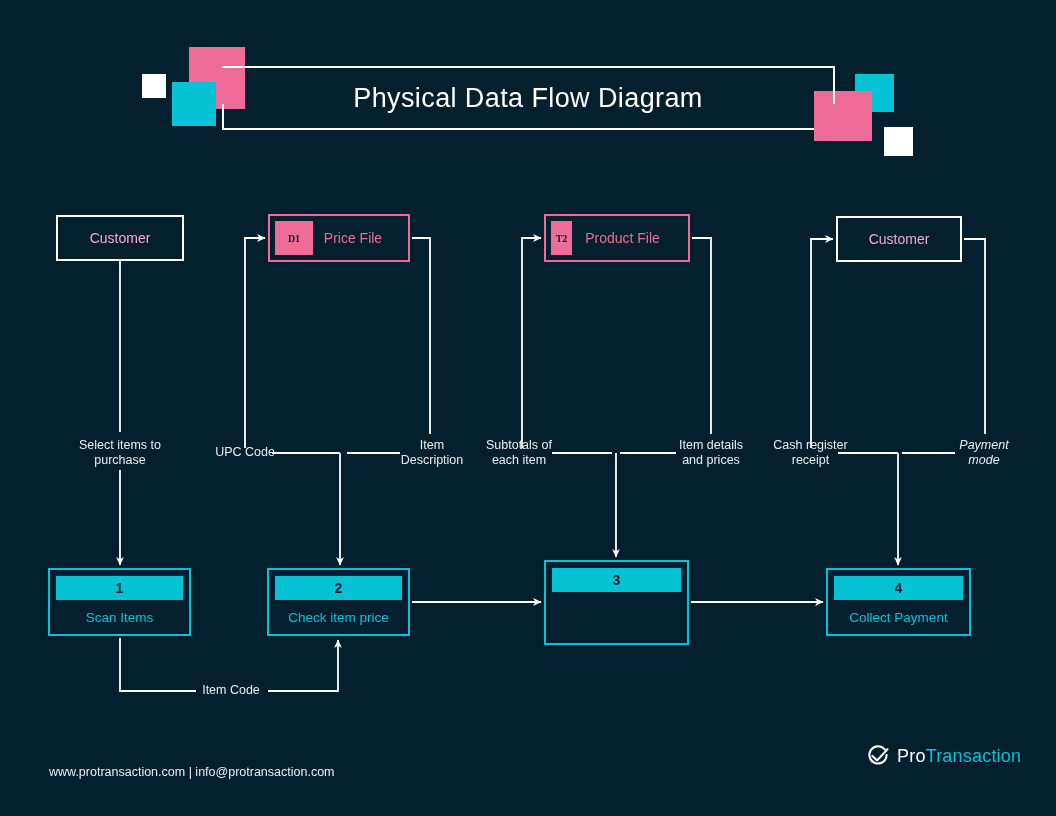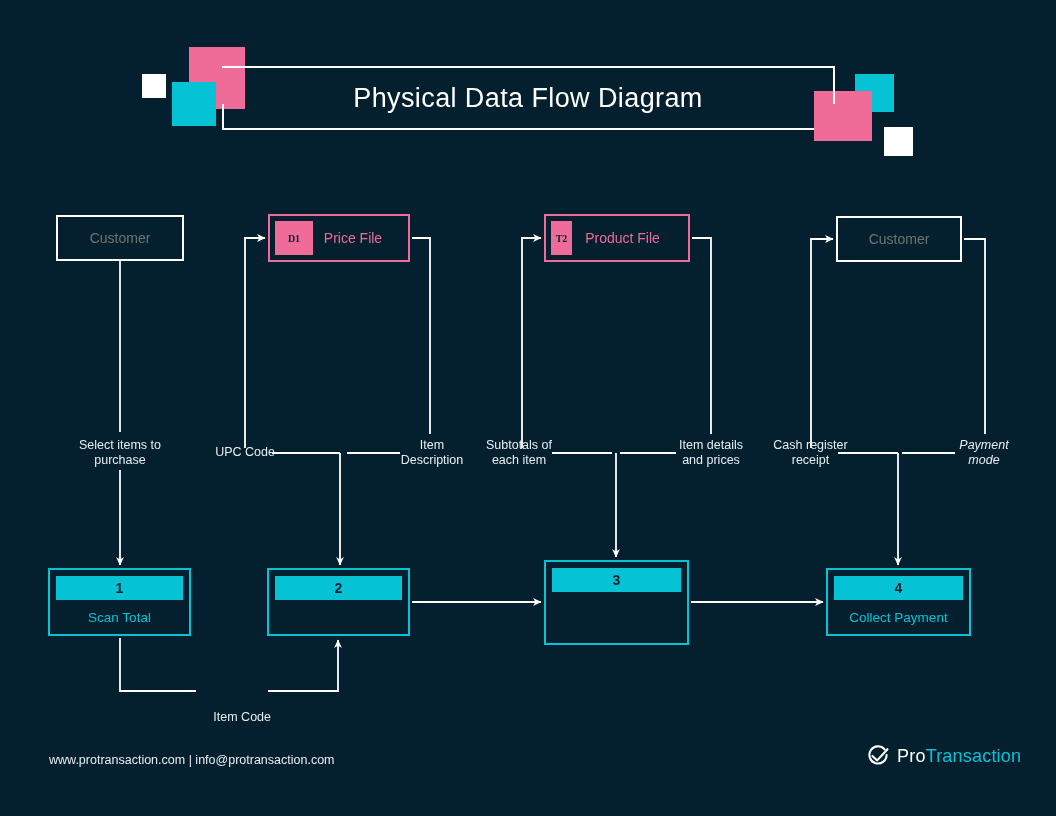--- a/index.html
+++ b/index.html
@@ -38,21 +38,21 @@
     font-size: 27px;
     font-weight: 400;
     letter-spacing: 0.4px;
     font-family: "Liberation Sans", sans-serif;
   }
 
   
   .entity-box {
     position: absolute;
     border: 2px solid #ffffff;
-    color: #737373;
+    color: #f9a8d4;
     font-size: 14px;
     display: flex;
     align-items: center;
     justify-content: center;
     background: transparent;
     box-sizing: border-box;
   }
 
   
   .store-box {
@@ -127,20 +127,21 @@
     line-height: 15px;
     text-align: center;
     white-space: pre-line;
   }
 
   
   .footer-text {
     position: absolute;
     color: #e8edf2;
     font-size: 12.5px;
+    margin-top: 12px;
   }
   .logo-wrap {
     position: absolute;
     display: flex;
     align-items: center;
     gap: 7px;
   }
   .logo-text {
     font-size: 18px;
     letter-spacing: 0.2px;
@@ -181,25 +182,26 @@
     <span class="store-id" style="width:21px;">T2</span>
     <span class="store-label">Product File</span>
   </div>
 
   <div class="entity-box" style="left:836px; top:216px; width:126px; height:46px;">
     <span>Customer</span>
   </div>
 
   <div class="proc-box" style="left:48px; top:568px; width:143px; height:68px;">
     <span class="proc-num">1</span>
-    <span class="proc-label">Scan Total</span>
+    <span class="proc-label">Scan Items</span>
   </div>
 
   <div class="proc-box" style="left:267px; top:568px; width:143px; height:68px;">
     <span class="proc-num">2</span>
+    <span class="proc-label">Check item price</span>
   </div>
 
   <div class="proc-box" style="left:544px; top:560px; width:145px; height:85px;">
     <span class="proc-num">3</span>
   </div>
 
   <div class="proc-box" style="left:826px; top:568px; width:145px; height:68px;">
     <span class="proc-num">4</span>
     <span class="proc-label">Collect Payment</span>
   </div>
@@ -258,21 +260,21 @@
 
   <div class="flow-label" style="left:662px; top:438px; width:98px;">Item details
 and prices</div>
 
   <div class="flow-label" style="left:758px; top:438px; width:105px;">Cash register
 receipt</div>
 
   <div class="flow-label" style="left:940px; top:438px; width:88px;font-style:italic;">Payment
 mode</div>
 
-  <div class="flow-label" style="left:191px; top:710px; width:80px;text-align:right;">Item Code</div>
+  <div class="flow-label" style="left:191px; top:683px; width:80px;">Item Code</div>
 
   <div class="footer-text" style="left:49px; top:753px;">www.protransaction.com | info@protransaction.com</div>
 
   <div class="logo-wrap" style="left:866px; top:744px;">
     <svg width="24" height="24" viewBox="0 0 24 24">
       <path d="M21.5 5.2 L11.2 16.4 L6.4 11.9" fill="none" stroke="#ffffff" stroke-width="2.1" stroke-linecap="round" stroke-linejoin="round"></path>
       <path d="M18.6 5.4 A8.6 8.6 0 1 0 20.6 11" fill="none" stroke="#ffffff" stroke-width="2.1" stroke-linecap="round"></path>
     </svg>
     <span class="logo-text">
       <span class="logo-pro">Pro</span><span class="logo-transaction">Transaction</span>

